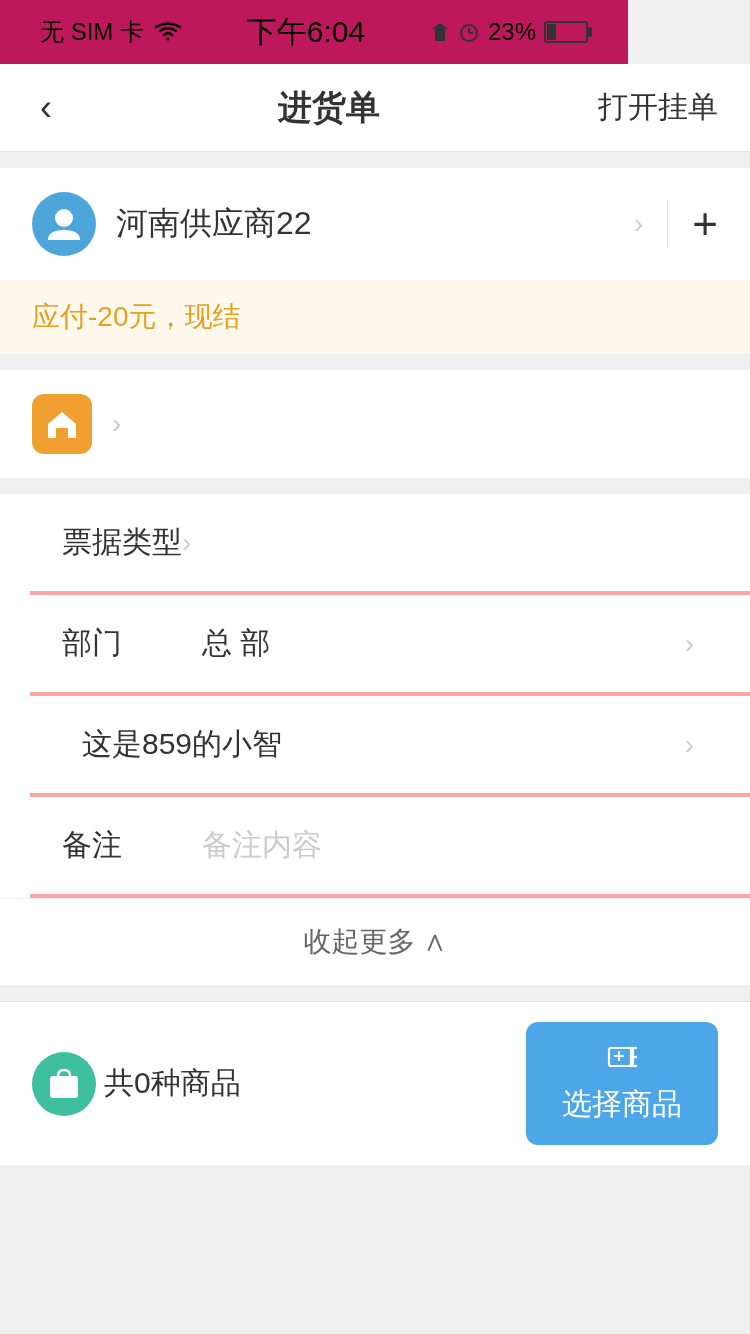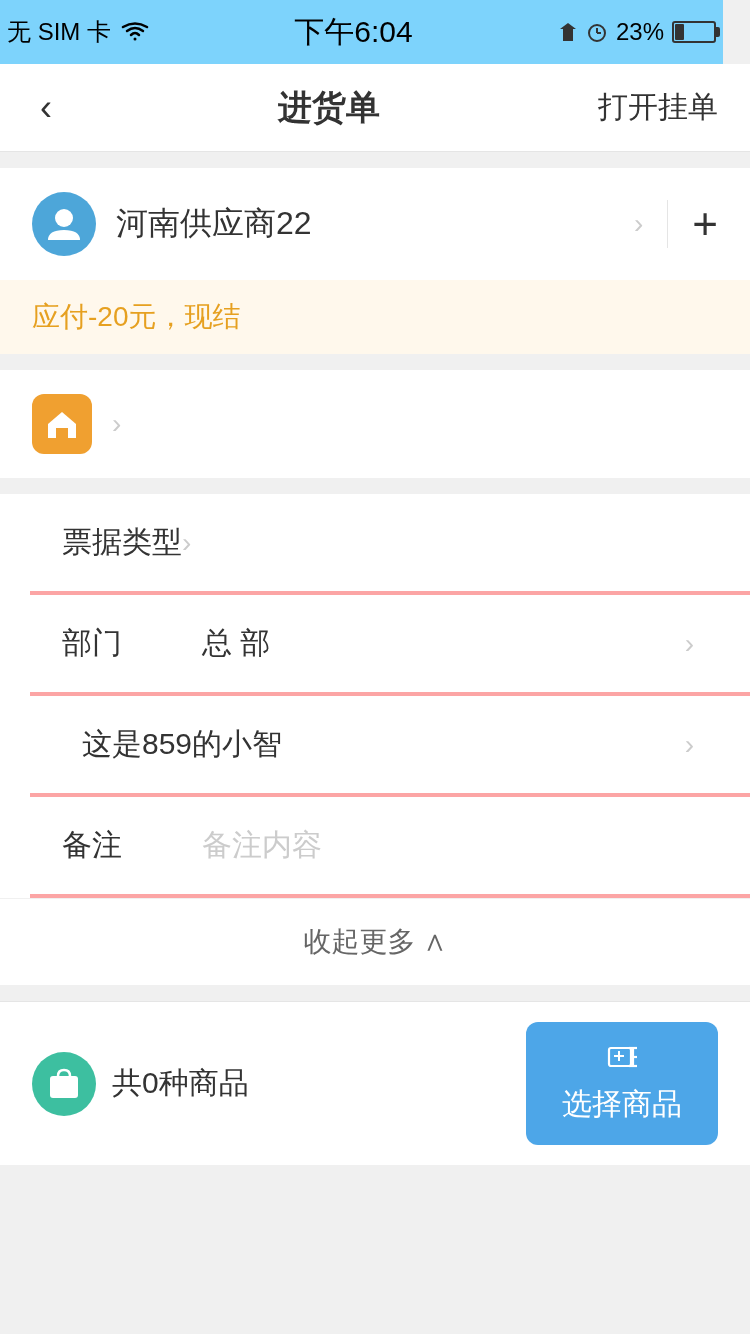--- a/index.html
+++ b/index.html
@@ -8,27 +8,27 @@
       width: 750px;
       min-height: 1334px;
       font-family: -apple-system, "PingFang SC", "Helvetica Neue", sans-serif;
       background: #f0f0f0;
       font-size: 28px;
       color: #333;
     }
 
     
     .status-bar {
-      width: 723px;
+      width: 628px;
       height: 64px;
-      background: #7dd3fc;
+      background: #be185d;
       display: flex;
       align-items: center;
       justify-content: space-between;
-      padding: 0 7px;
+      padding: 0 40px;
       font-size: 24px;
       color: #000;
     }
     .status-left { display: flex; align-items: center; gap: 10px; }
     .status-center { font-size: 30px; font-weight: 500; }
     .status-right { display: flex; align-items: center; gap: 8px; font-size: 24px; }
     .battery-icon {
       display: inline-block;
       width: 44px;
       height: 22px;
@@ -218,21 +218,21 @@
     }
 
     
     .bottom-bar {
       background: #fff;
       margin-top: 0;
       display: flex;
       align-items: center;
       padding: 20px 32px;
       border-top: 1px solid #e5e5e5;
-      gap: 16px;
+      gap: 8px;
     }
     .product-icon-wrap {
       width: 64px;
       height: 64px;
       border-radius: 50%;
       background: #3dbfa0;
       display: flex;
       align-items: center;
       justify-content: center;
       flex-shrink: 0;

